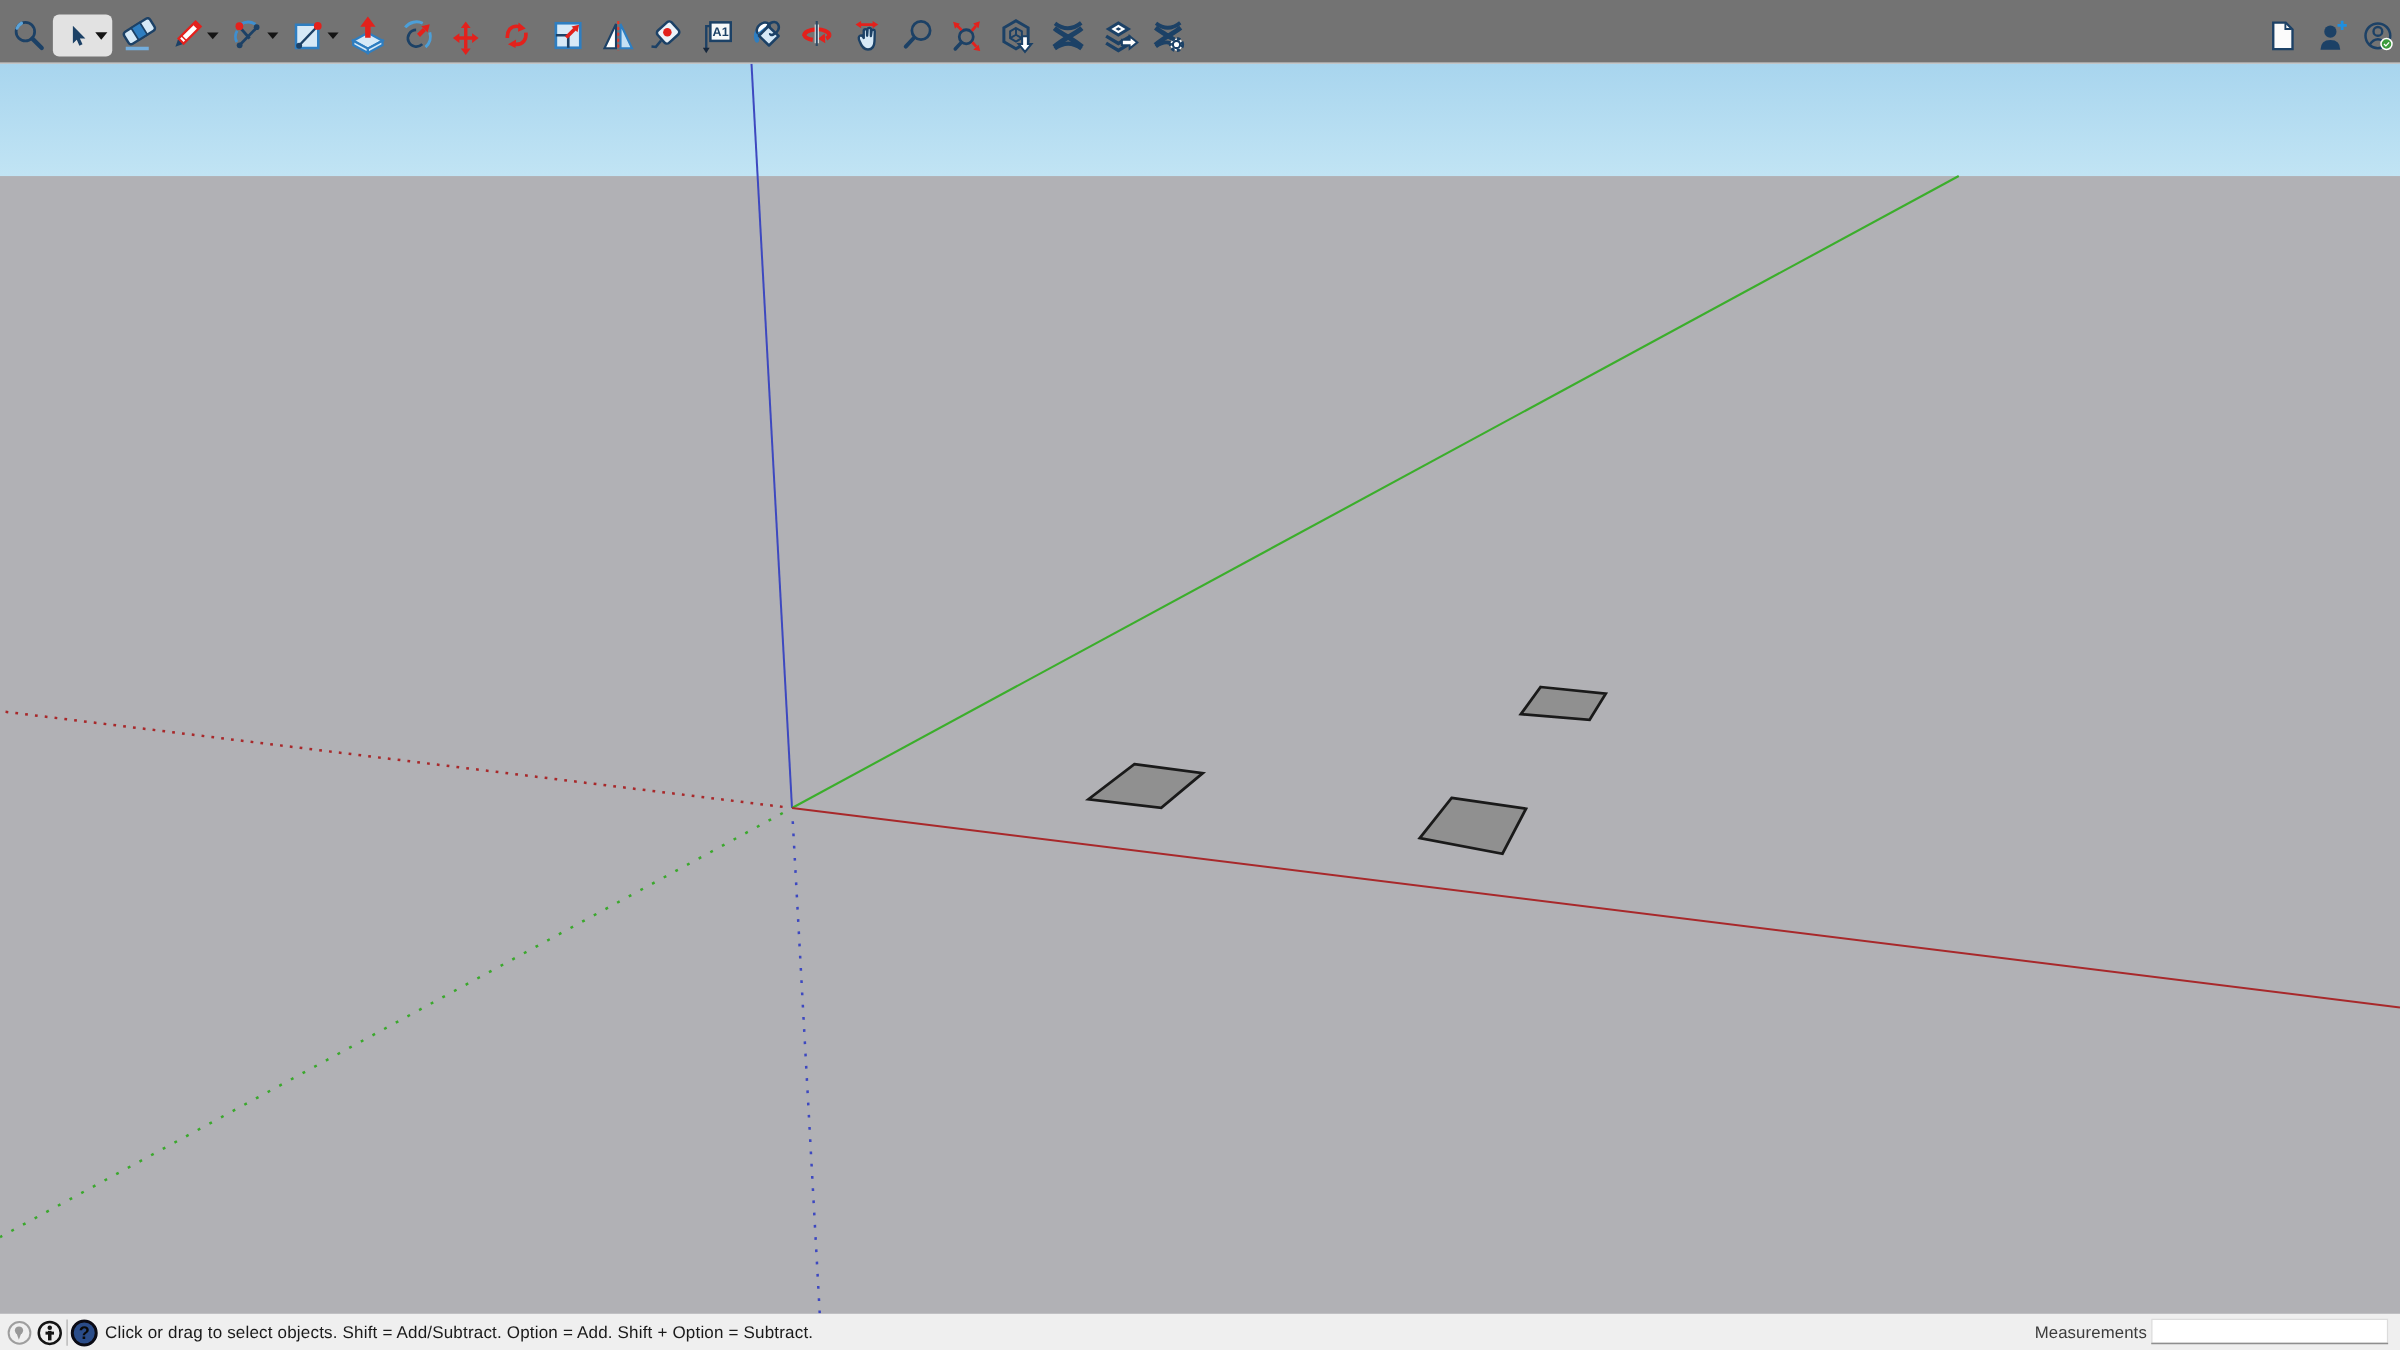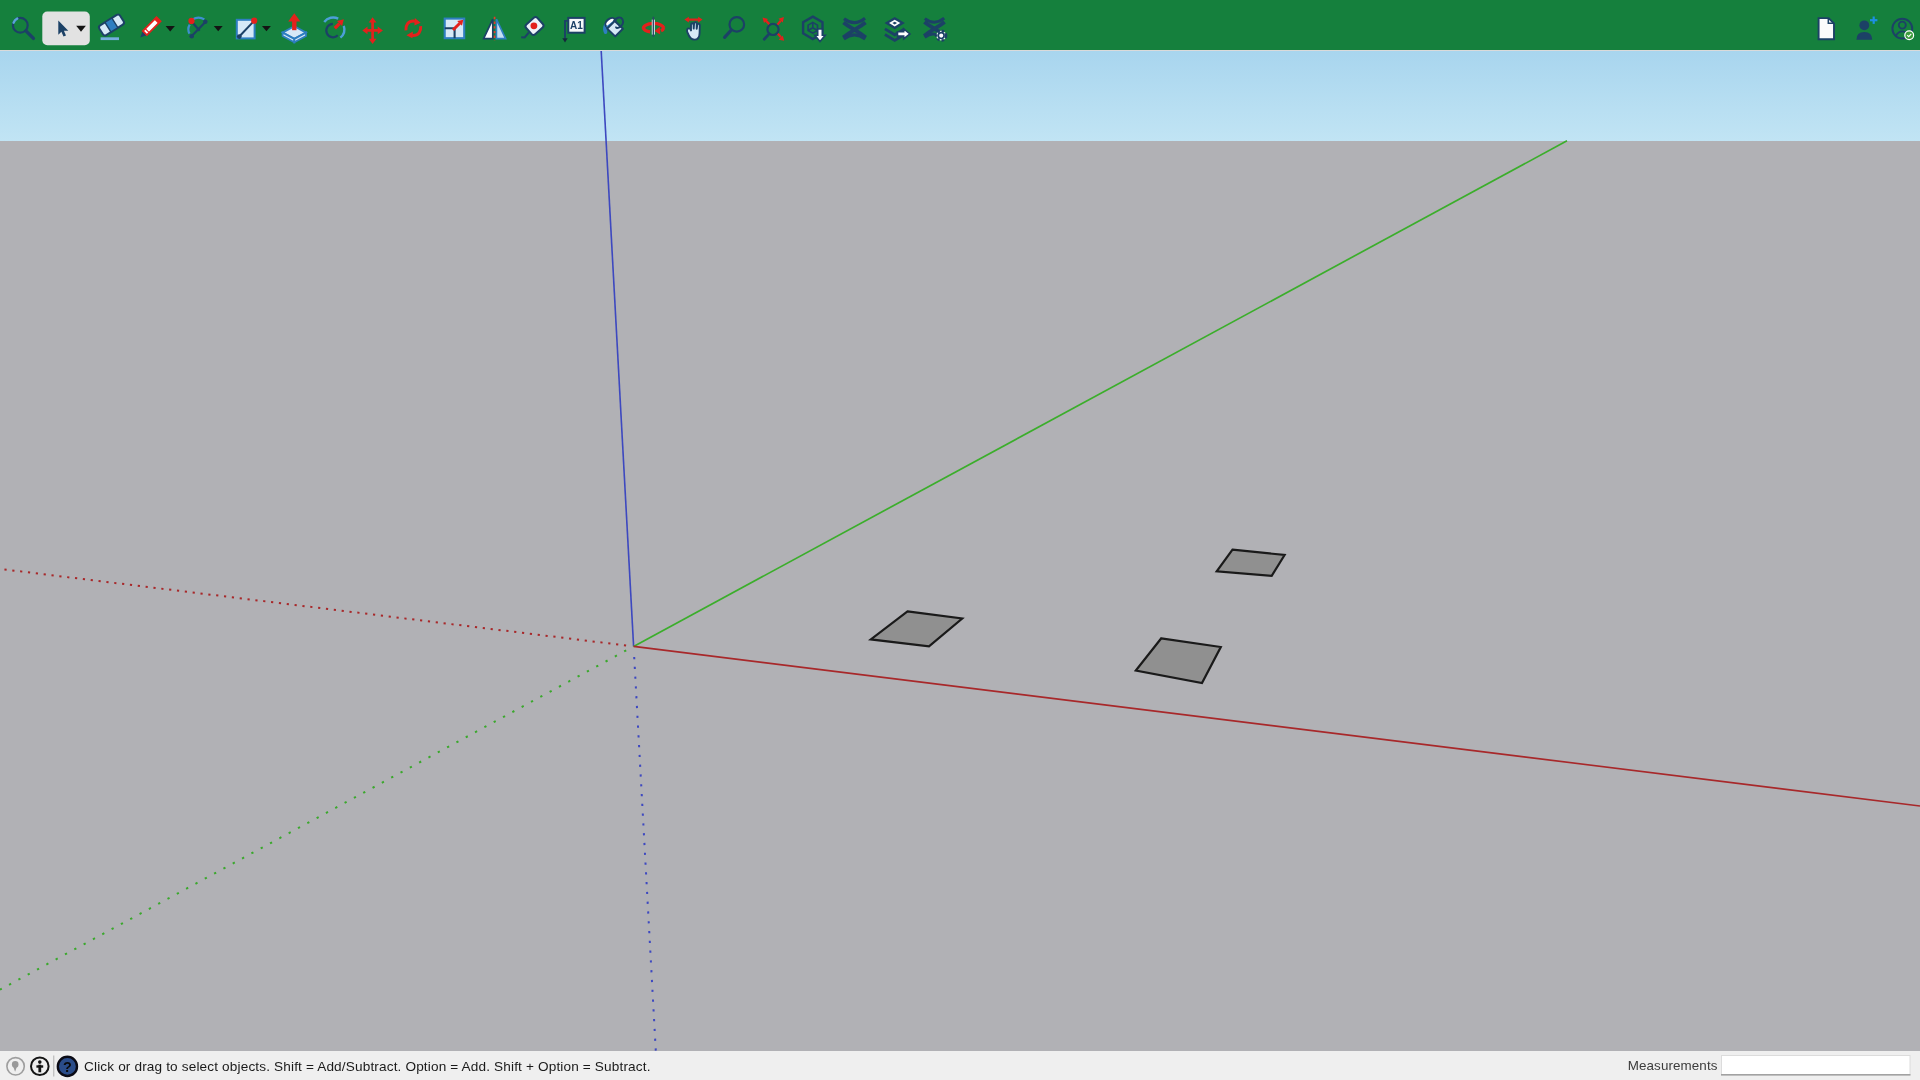--- a/index.html
+++ b/index.html
@@ -1,17 +1,17 @@
 <!DOCTYPE html>
 <html><head>
 <meta charset="utf-8">
 <style>
   html,body{margin:0;padding:0;width:1920px;height:1080px;overflow:hidden;background:#B1B1B5;}
   *{box-sizing:border-box;}
-  .toolbar{position:absolute;left:0;top:0;width:1920px;height:51px;background:#15803d;border-bottom:1px solid #DADADA;}
+  .toolbar{position:absolute;left:0;top:0;width:1920px;height:51px;background:#737373;border-bottom:1px solid #DADADA;}
   .viewport{position:absolute;left:0;top:51px;width:1920px;height:1000px;}
   .statusbar{position:absolute;left:0;top:1051px;width:1920px;height:29px;background:#EFEFEF;}
   svg{display:block;}
 </style>
 </head>
 <body>
 <div class="toolbar">
 <svg width="1920" height="50" viewBox="0 0 1920 50">
 
   <circle cx="20.3" cy="25.3" r="7.4" fill="none" stroke="#1C4166" stroke-width="2.2"></circle>

